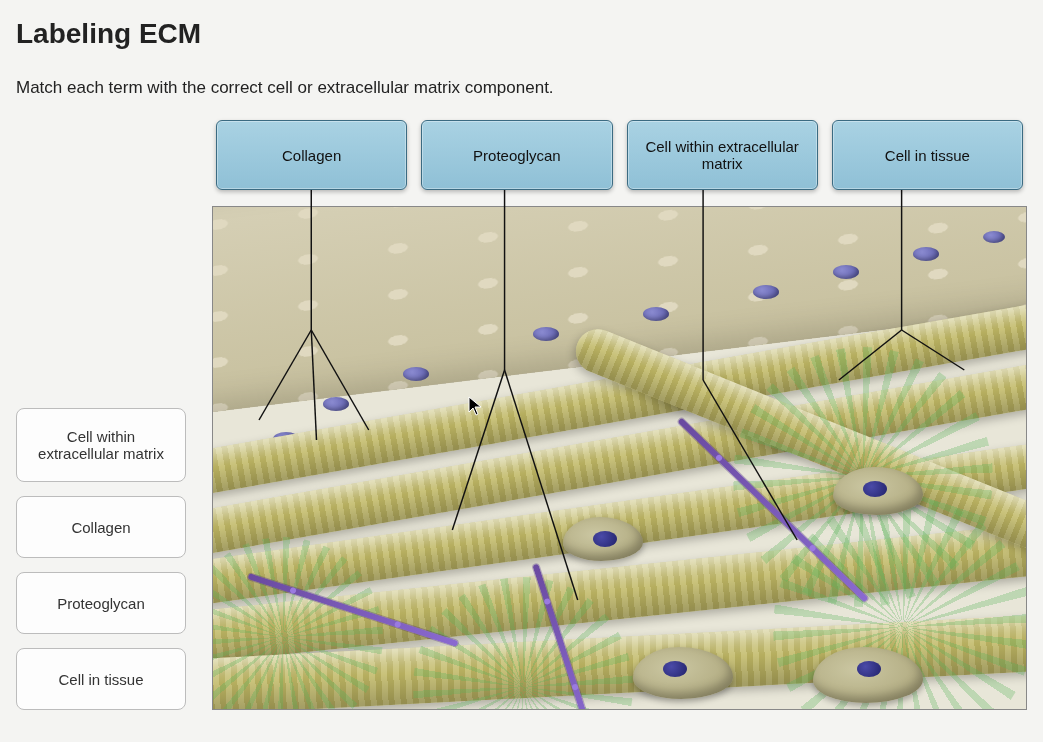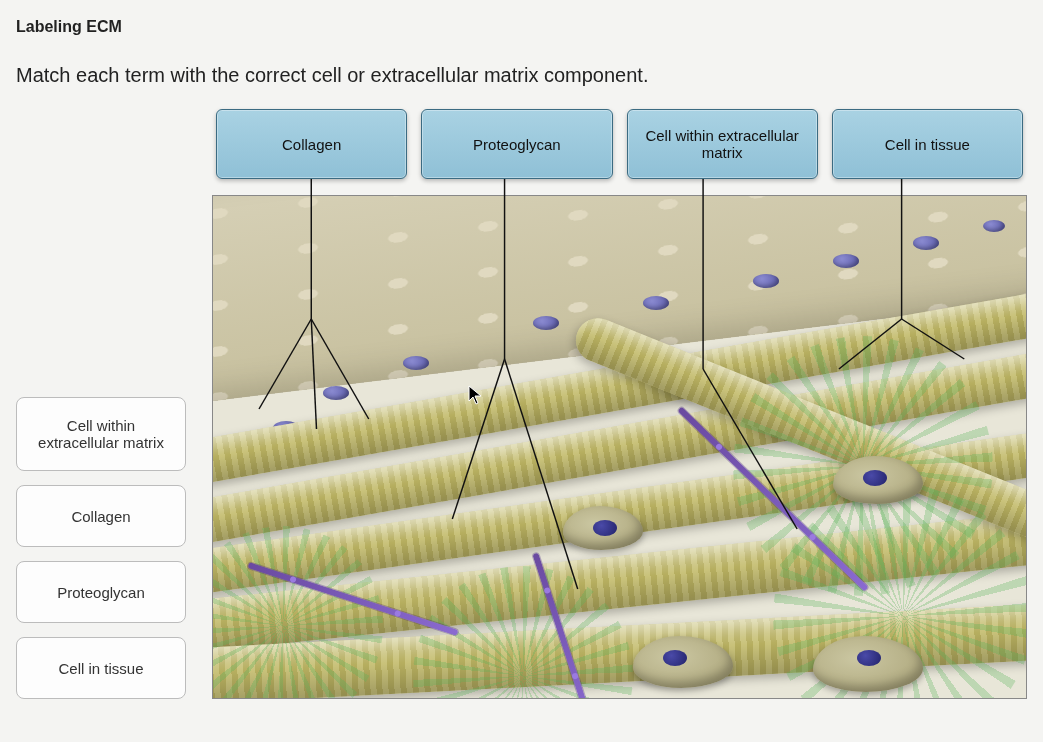--- a/index.html
+++ b/index.html
@@ -5,26 +5,26 @@
   * { box-sizing: border-box; margin: 0; padding: 0; }
   body {
     font-family: Arial, Helvetica, sans-serif;
     background: #f4f4f2;
     width: 1043px;
     height: 742px;
     padding: 18px 16px;
     color: #222;
   }
   .title {
-    font-size: 16px;
+    font-size: 28px;
     font-weight: 700;
     margin-bottom: 28px;
   }
   .instructions {
-    font-size: 20px;
+    font-size: 17px;
     margin-bottom: 22px;
   }
   .workspace {
     display: flex;
     gap: 26px;
     align-items: flex-end;
   }
   .source-col {
     display: flex;
     flex-direction: column;

